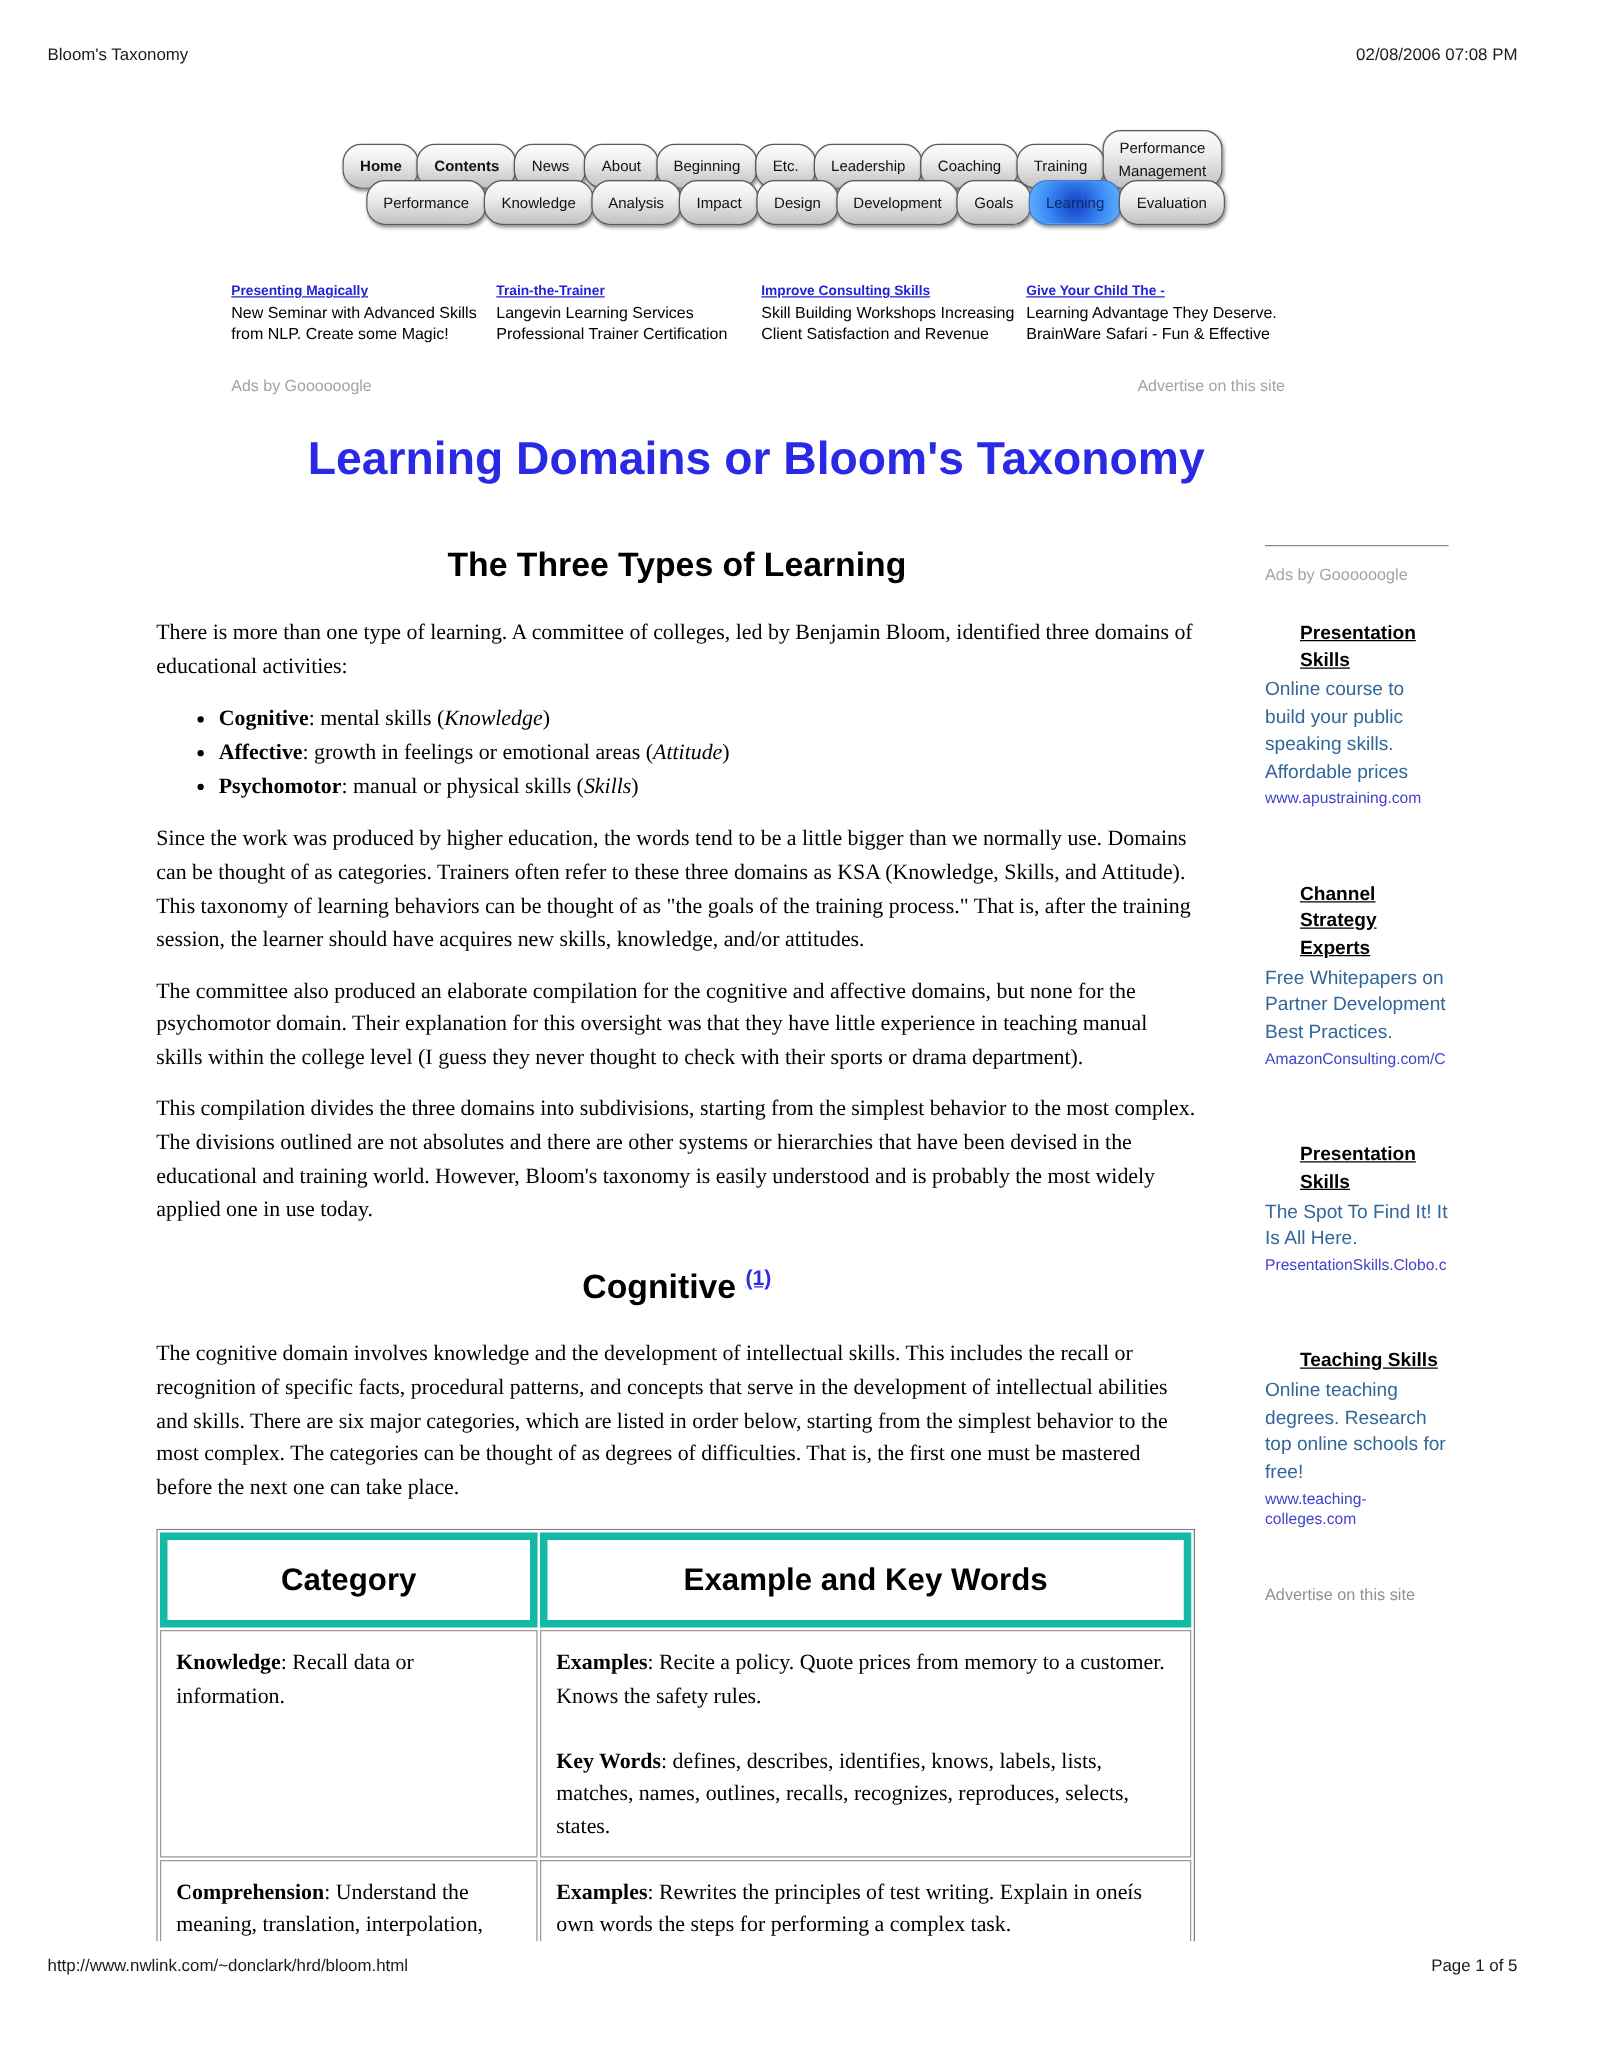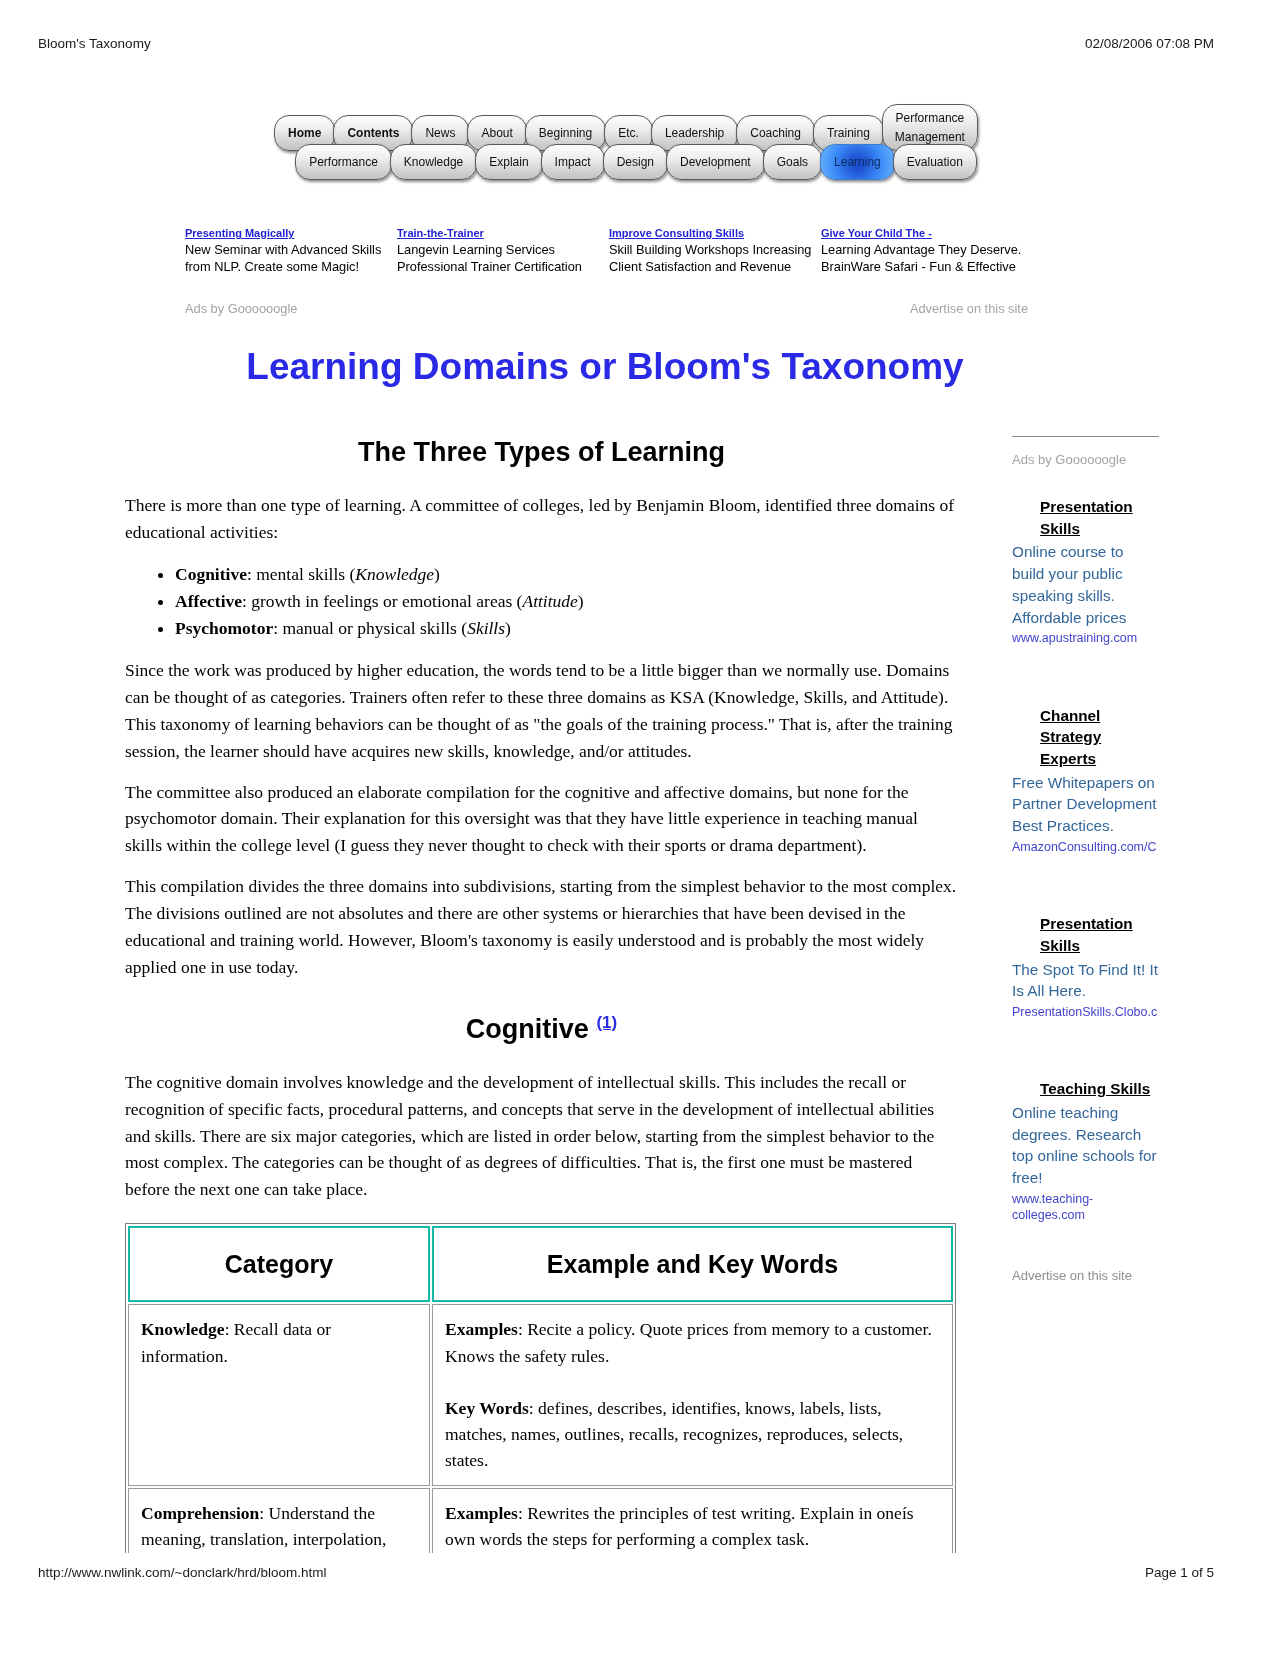--- a/index.html
+++ b/index.html
@@ -50,21 +50,21 @@
   .main-col ul { margin:15px 0; padding-left:50px; }
   .ref-link { color:#2a2ae6; text-decoration:underline; font-size:17px; vertical-align:super; font-weight:bold; }
   .cog-heading { margin-top:28px !important; }
   
   .table-clip { height:330px; overflow:hidden; margin-top:20px; }
   table.blooms {
     width:831px; border-collapse:separate; border-spacing:2px;
     border:1.5px solid #7d7d7d;
   }
   table.blooms th {
-    border:2px solid #14b8a6; height:76px; vertical-align:middle; text-align:center;
+    border:6px solid #14b8a6; height:76px; vertical-align:middle; text-align:center;
     font-family:"Liberation Sans","DejaVu Sans",sans-serif; font-size:25px; font-weight:bold;
   }
   table.blooms td {
     border:1px solid #9a9a9a; vertical-align:top; padding:11px 12px;
     font-size:17.5px; line-height:1.5;
   }
   td .cellp + .cellp { margin-top:26px; }
   .col-category { width:302px; }
   
   .sidebar { width:147px; margin-left:54px; font-size:15.3px; line-height:1.42; }
@@ -96,21 +96,21 @@
       <span class="nav-btn">Beginning</span>
       <span class="nav-btn">Etc.</span>
       <span class="nav-btn">Leadership</span>
       <span class="nav-btn">Coaching</span>
       <span class="nav-btn">Training</span>
       <span class="nav-btn two-line">Performance Management</span>
     </div>
     <div class="nav-row nav-row2">
       <span class="nav-btn">Performance</span>
       <span class="nav-btn">Knowledge</span>
-      <span class="nav-btn">Explain</span>
+      <span class="nav-btn">Analysis</span>
       <span class="nav-btn">Impact</span>
       <span class="nav-btn">Design</span>
       <span class="nav-btn">Development</span>
       <span class="nav-btn">Goals</span>
       <span class="nav-btn active">Learning</span>
       <span class="nav-btn">Evaluation</span>
     </div>
   </div>
 
   <div class="top-ads">

